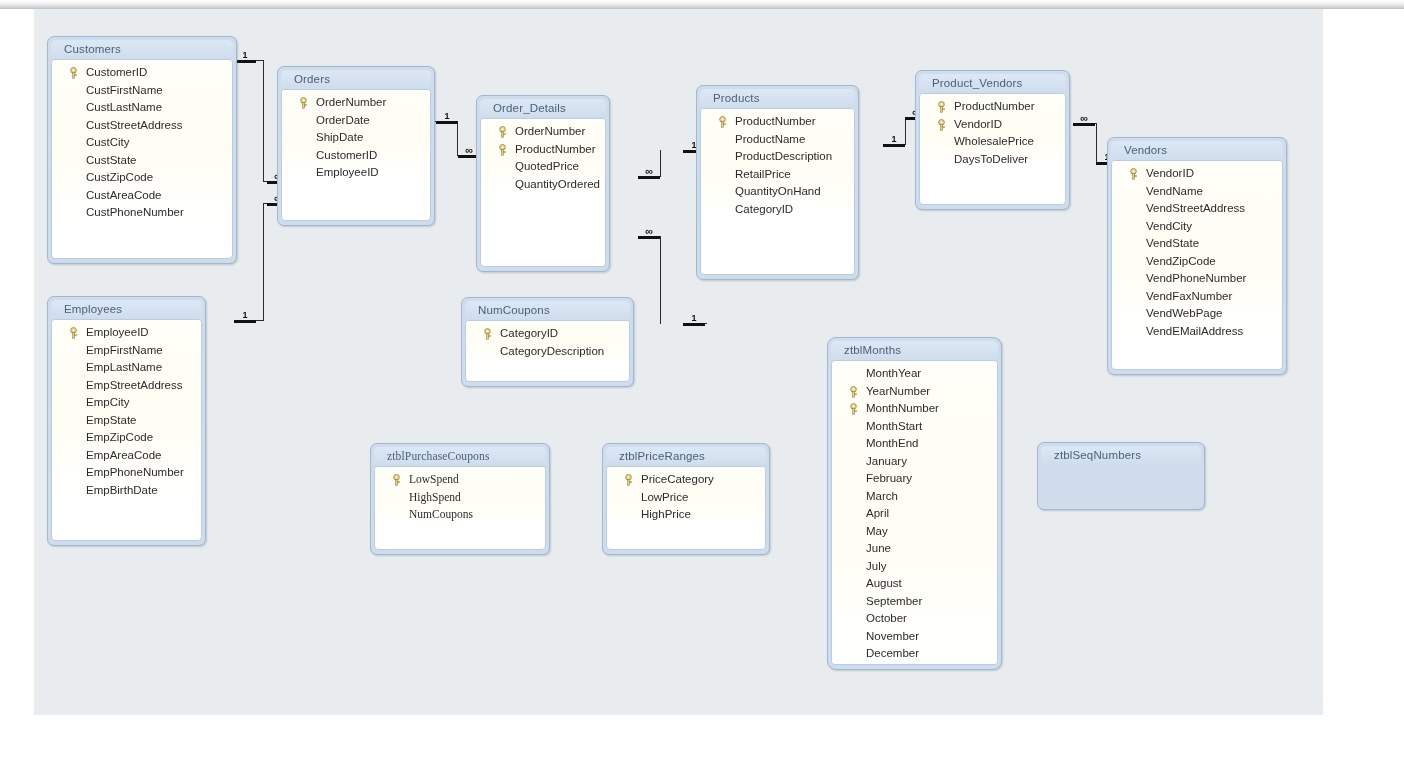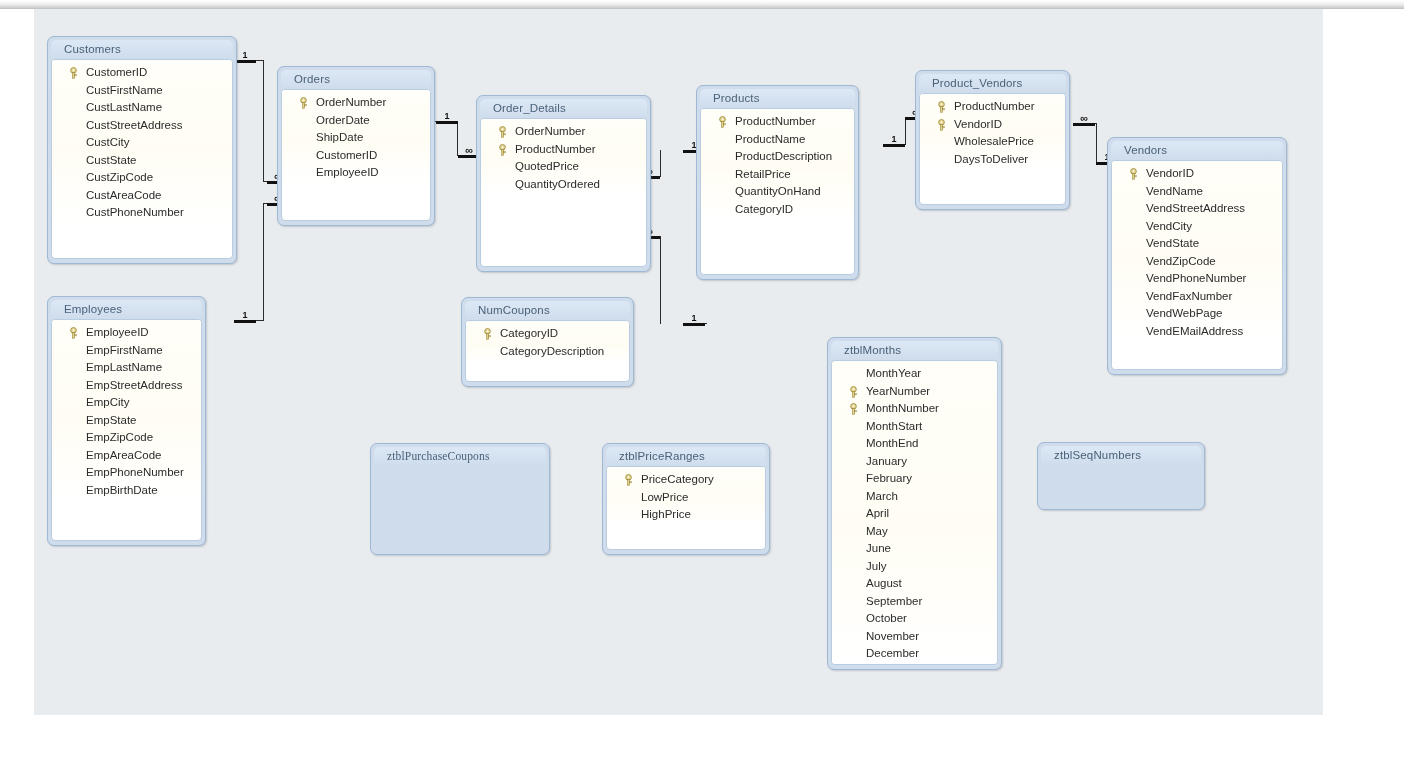--- a/index.html
+++ b/index.html
@@ -263,21 +263,21 @@
                   <rect x="6.9" y="8.3" width="2.1" height="1.3" fill="#e3d28a" stroke="#9c8a3d" stroke-width="0.6"></rect>
                 </svg></span><span>OrderNumber</span></li>
             <li class="fld"><span>OrderDate</span></li>
             <li class="fld"><span>ShipDate</span></li>
             <li class="fld"><span>CustomerID</span></li>
             <li class="fld"><span>EmployeeID</span></li>
           </ul>
       </div>
     </div>
 
-    <div class="tbl" style="left:442px; top:86px; width:175px; height:177px;">
+    <div class="tbl" style="left:442px; top:86px; width:134px; height:177px;">
       <div class="tbl-title">Order_Details</div>
       <div class="tbl-inner">
         <ul class="fields">
             <li class="fld pk"><span><svg class="keyicon" viewBox="0 0 12 13" xmlns="http://www.w3.org/2000/svg">
                   <circle cx="6" cy="3.6" r="3.1" fill="#e3d28a" stroke="#9c8a3d" stroke-width="0.9"></circle>
                   <circle cx="6" cy="3.4" r="1.1" fill="#fdfbef"></circle>
                   <rect x="5.1" y="6" width="1.9" height="6.2" fill="#e3d28a" stroke="#9c8a3d" stroke-width="0.7"></rect>
                   <rect x="6.9" y="8.3" width="2.1" height="1.3" fill="#e3d28a" stroke="#9c8a3d" stroke-width="0.6"></rect>
                 </svg></span><span>OrderNumber</span></li>
             <li class="fld pk"><span><svg class="keyicon" viewBox="0 0 12 13" xmlns="http://www.w3.org/2000/svg">
@@ -389,39 +389,51 @@
                   <rect x="5.1" y="6" width="1.9" height="6.2" fill="#e3d28a" stroke="#9c8a3d" stroke-width="0.7"></rect>
                   <rect x="6.9" y="8.3" width="2.1" height="1.3" fill="#e3d28a" stroke="#9c8a3d" stroke-width="0.6"></rect>
                 </svg></span><span>CategoryID</span></li>
             <li class="fld"><span>CategoryDescription</span></li>
           </ul>
       </div>
     </div>
 
     <div class="tbl" style="left:336px; top:434px; width:180px; height:112px;font-family:Liberation Serif, serif;">
       <div class="tbl-title">ztblPurchaseCoupons</div>
+      <div class="tbl-inner">
+        <ul class="fields">
+            <li class="fld pk"><span><svg class="keyicon" viewBox="0 0 12 13" xmlns="http://www.w3.org/2000/svg">
+                  <circle cx="6" cy="3.6" r="3.1" fill="#e3d28a" stroke="#9c8a3d" stroke-width="0.9"></circle>
+                  <circle cx="6" cy="3.4" r="1.1" fill="#fdfbef"></circle>
+                  <rect x="5.1" y="6" width="1.9" height="6.2" fill="#e3d28a" stroke="#9c8a3d" stroke-width="0.7"></rect>
+                  <rect x="6.9" y="8.3" width="2.1" height="1.3" fill="#e3d28a" stroke="#9c8a3d" stroke-width="0.6"></rect>
+                </svg></span><span>LowSpend</span></li>
+            <li class="fld"><span>HighSpend</span></li>
+            <li class="fld"><span>NumCoupons</span></li>
+          </ul>
+      </div>
     </div>
 
     <div class="tbl" style="left:568px; top:434px; width:168px; height:112px;">
       <div class="tbl-title">ztblPriceRanges</div>
       <div class="tbl-inner">
         <ul class="fields">
             <li class="fld pk"><span><svg class="keyicon" viewBox="0 0 12 13" xmlns="http://www.w3.org/2000/svg">
                   <circle cx="6" cy="3.6" r="3.1" fill="#e3d28a" stroke="#9c8a3d" stroke-width="0.9"></circle>
                   <circle cx="6" cy="3.4" r="1.1" fill="#fdfbef"></circle>
                   <rect x="5.1" y="6" width="1.9" height="6.2" fill="#e3d28a" stroke="#9c8a3d" stroke-width="0.7"></rect>
                   <rect x="6.9" y="8.3" width="2.1" height="1.3" fill="#e3d28a" stroke="#9c8a3d" stroke-width="0.6"></rect>
                 </svg></span><span>PriceCategory</span></li>
             <li class="fld"><span>LowPrice</span></li>
             <li class="fld"><span>HighPrice</span></li>
           </ul>
       </div>
     </div>
 
-    <div class="tbl" style="left:793px; top:328px; width:175px; height:333px;">
+    <div class="tbl" style="left:793px; top:328px; width:175px; height:333px;border-radius:9px;">
       <div class="tbl-title">ztblMonths</div>
       <div class="tbl-inner">
         <ul class="fields">
             <li class="fld"><span>MonthYear</span></li>
             <li class="fld pk"><span><svg class="keyicon" viewBox="0 0 12 13" xmlns="http://www.w3.org/2000/svg">
                   <circle cx="6" cy="3.6" r="3.1" fill="#e3d28a" stroke="#9c8a3d" stroke-width="0.9"></circle>
                   <circle cx="6" cy="3.4" r="1.1" fill="#fdfbef"></circle>
                   <rect x="5.1" y="6" width="1.9" height="6.2" fill="#e3d28a" stroke="#9c8a3d" stroke-width="0.7"></rect>
                   <rect x="6.9" y="8.3" width="2.1" height="1.3" fill="#e3d28a" stroke="#9c8a3d" stroke-width="0.6"></rect>
                 </svg></span><span>YearNumber</span></li>

